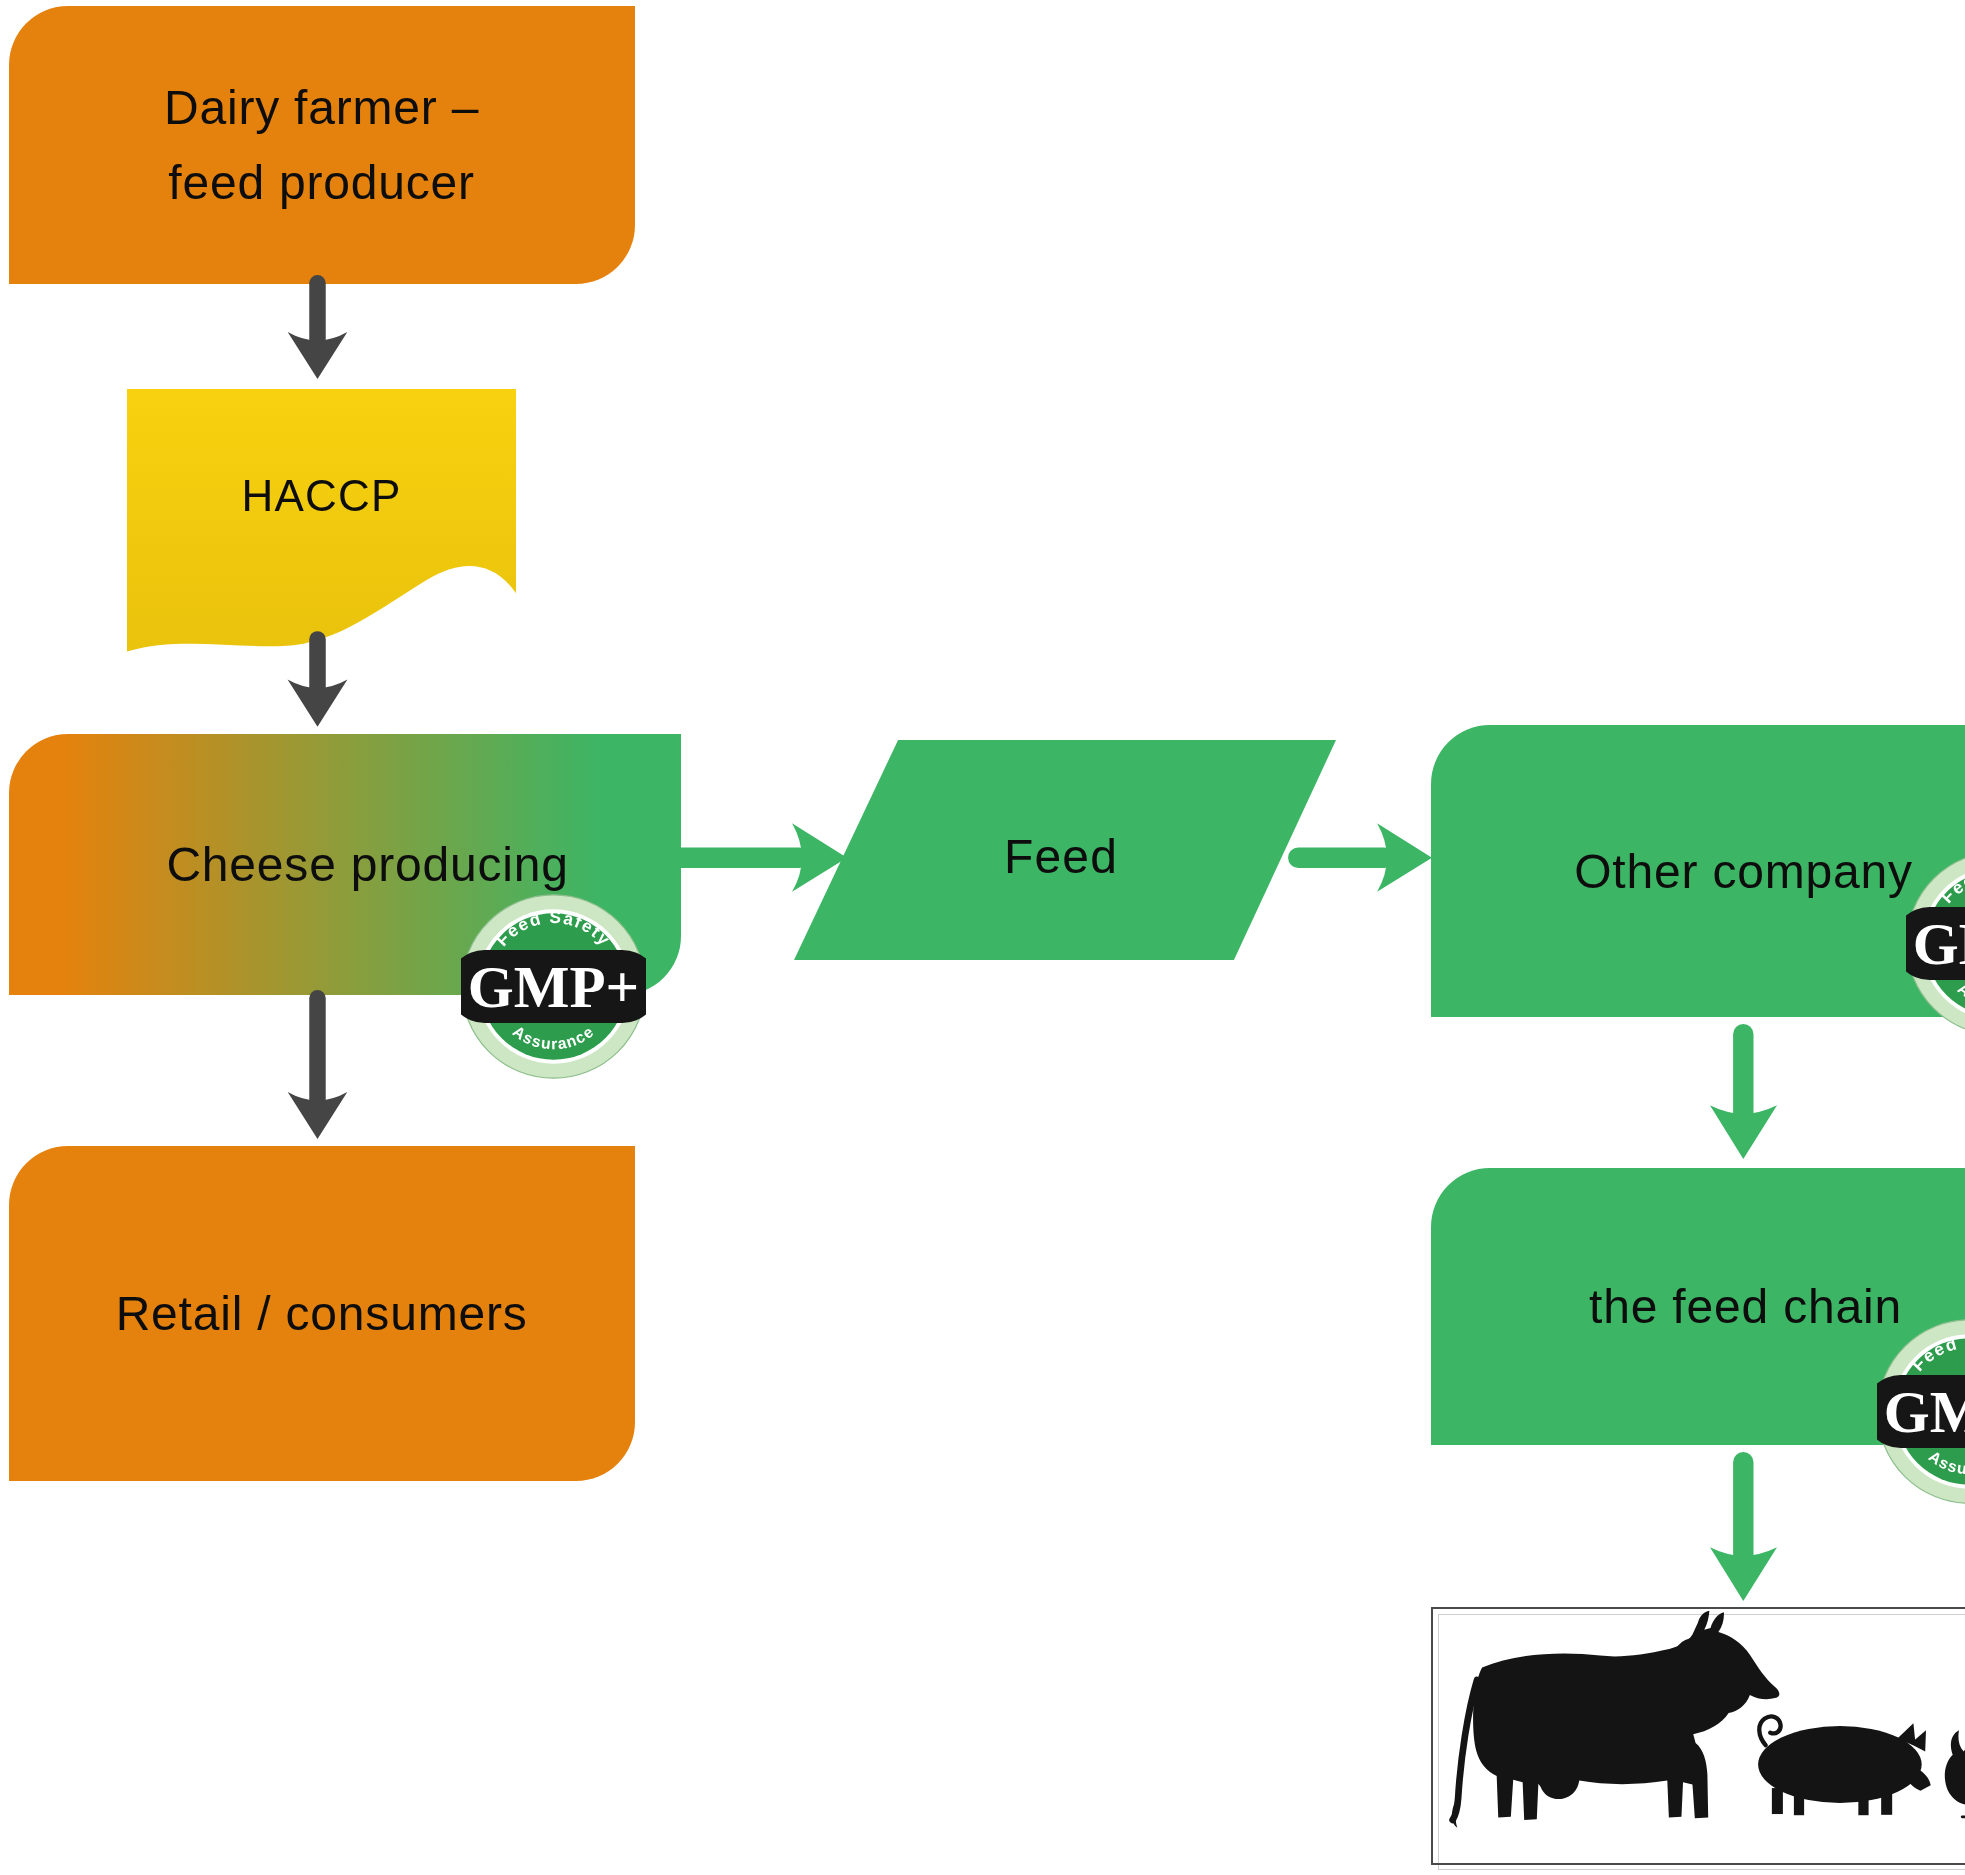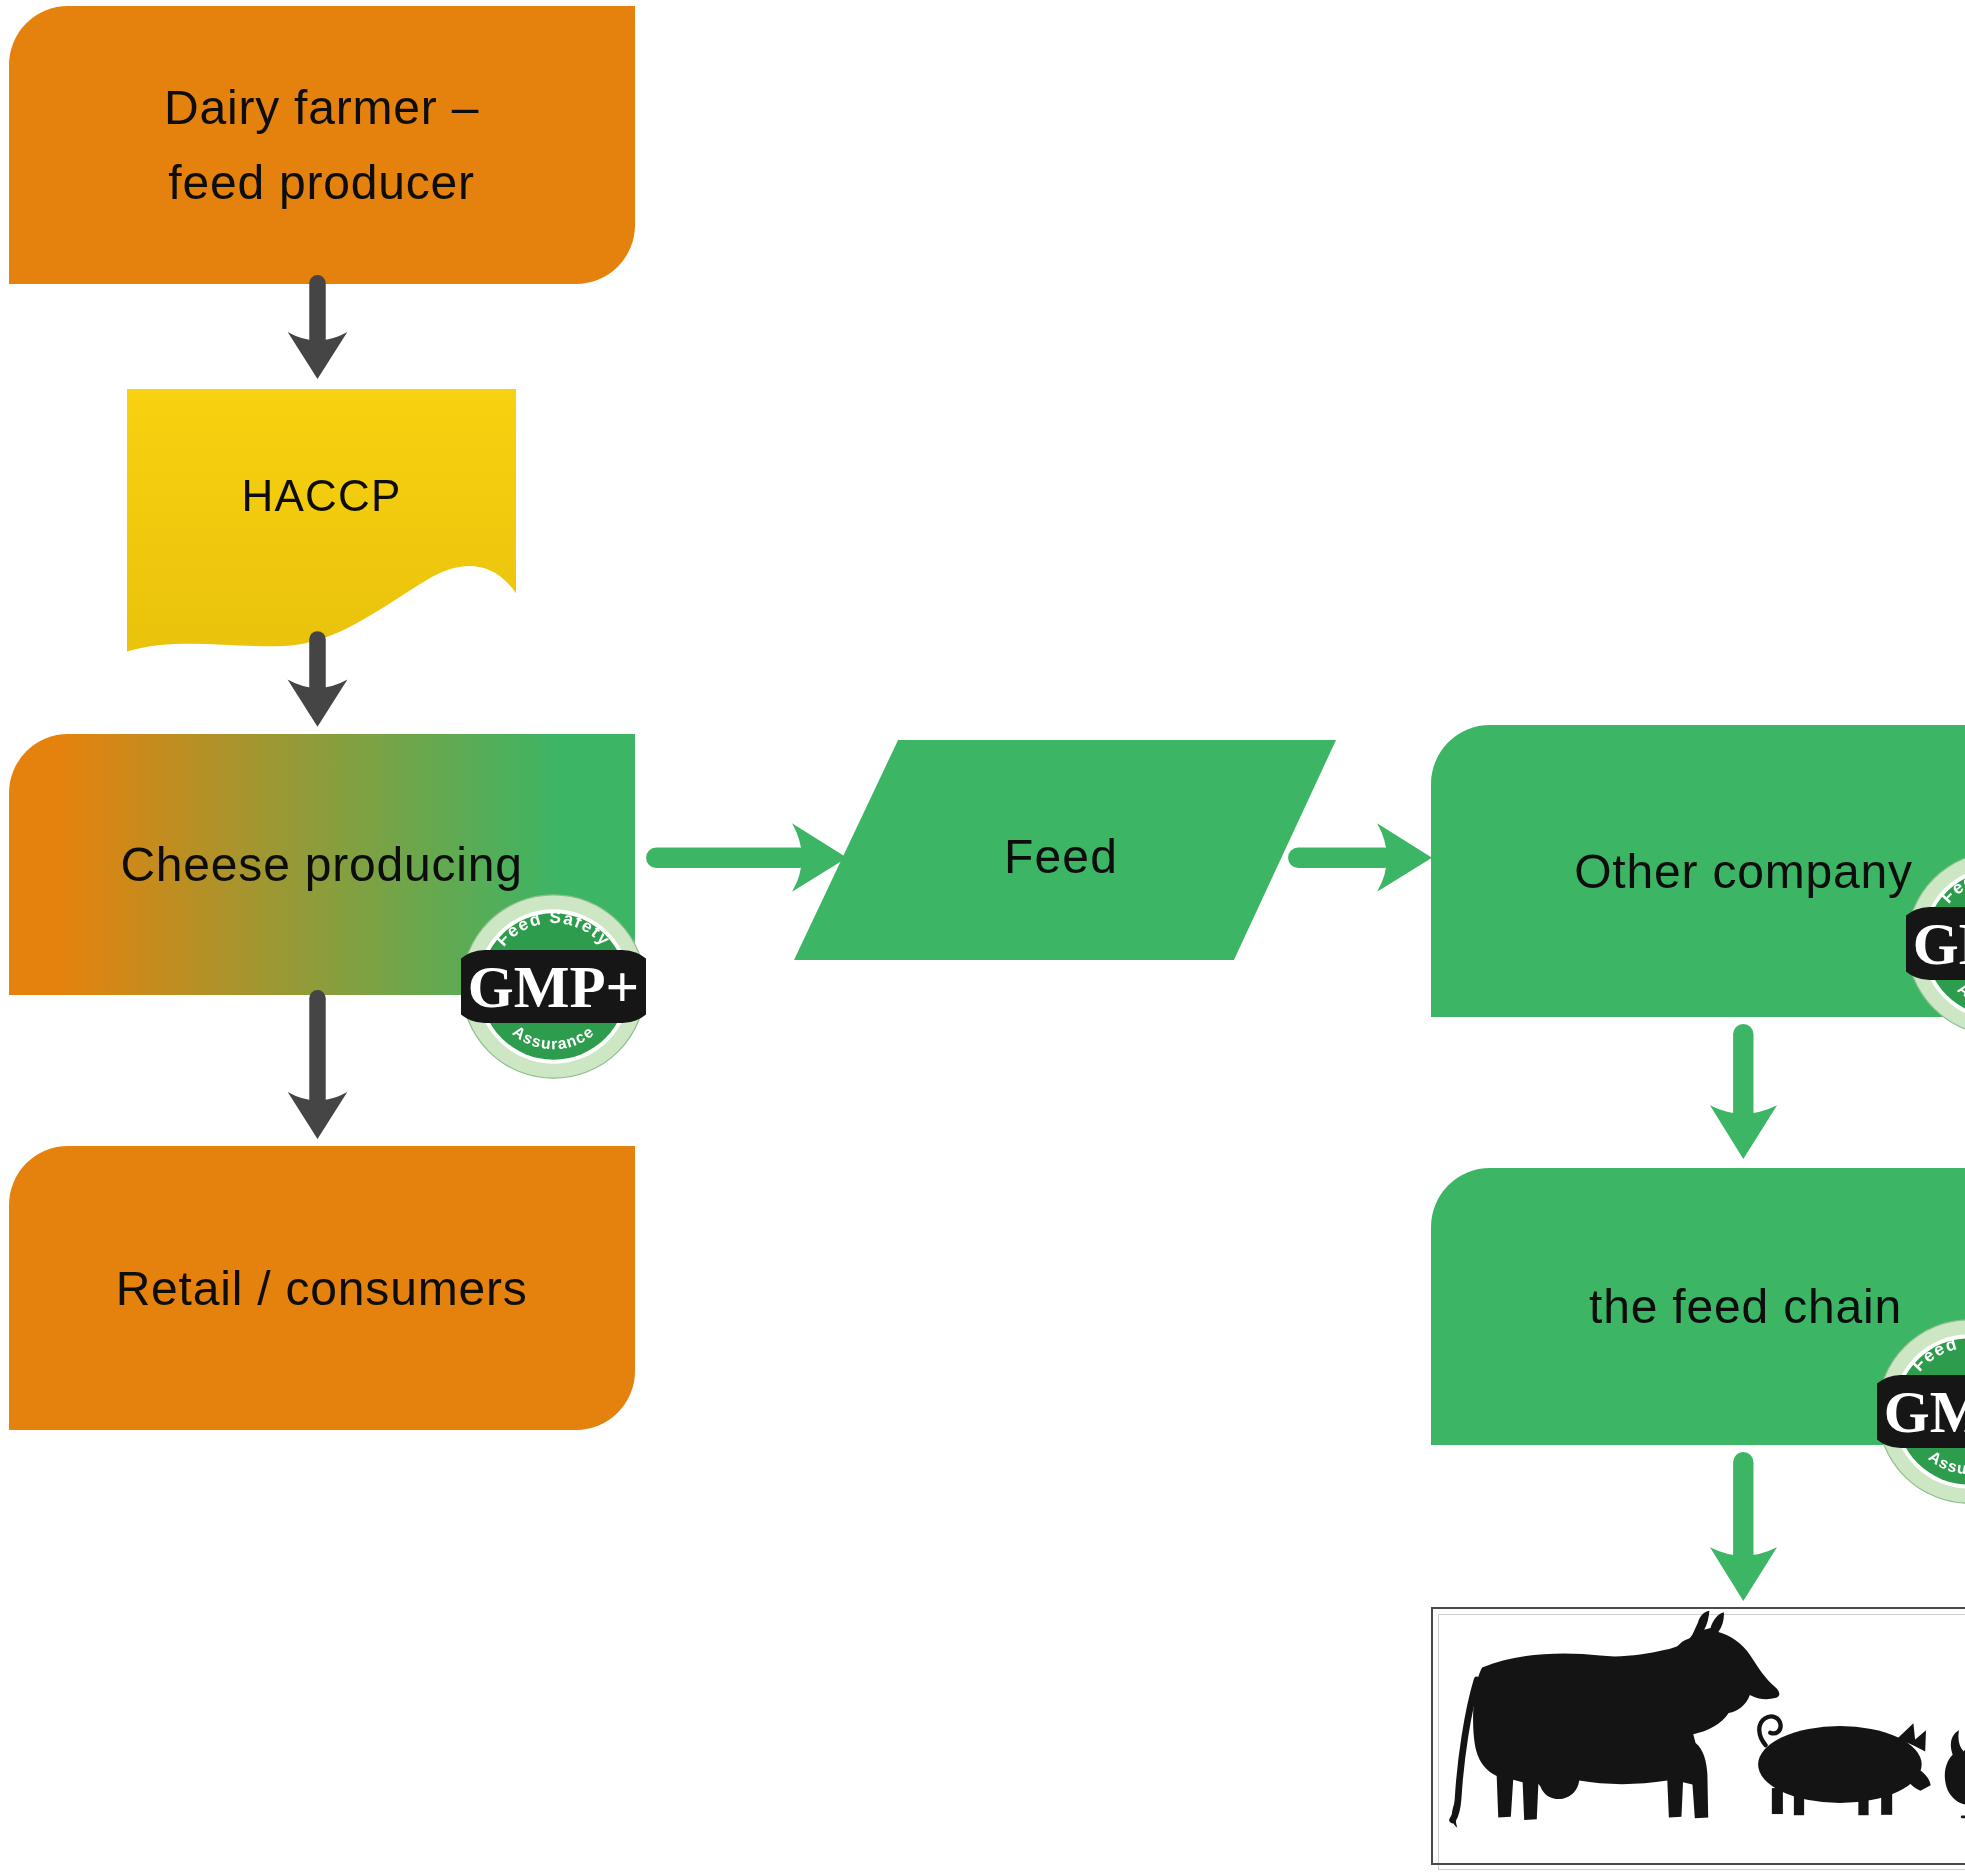--- a/index.html
+++ b/index.html
@@ -45,30 +45,30 @@
     </defs>
     <path d="M0,0 H990 V520 C930,432 846,436 766,484 C648,554 538,648 398,654 C272,660 128,630 0,668 Z" fill="url(#ygrad)"></path>
   </svg>
   <div class="haccp-label" style="left:127px;top:456px;width:389px;height:79px;text-align:right;">HACCP</div>
 
   <svg class="abs" style="left:286px;top:631px;" width="63" height="96" viewBox="0 0 160 243">
     <path d="M59,21 a21,21 0 0 1 42,0 V178 h-42 Z" fill="#454545"></path>
     <path d="M4,123 Q80,166 156,123 L80,243 Z" fill="#454545"></path>
   </svg>
 
-  <div class="box grad round-diag" style="left:8.6px;top:734px;width:626px;height:261px;">
+  <div class="box grad round-diag" style="left:8.6px;top:734px;width:626px;height:261px;padding-left:46px;">
     <span class="ln">Cheese producing</span>
   </div>
 
   <svg class="abs" style="left:286px;top:990px;" width="63" height="149" viewBox="0 0 160 380">
     <path d="M59,21 a21,21 0 0 1 42,0 V315 h-42 Z" fill="#454545"></path>
     <path d="M4,260 Q80,303 156,260 L80,380 Z" fill="#454545"></path>
   </svg>
 
-  <div class="box orange round-diag" style="left:8.6px;top:1146px;width:626px;height:284px;">
+  <div class="box orange round-diag" style="left:8.6px;top:1146px;width:626px;height:335px;">
     <span class="ln">Retail / consumers</span>
   </div>
 
   <svg class="abs" style="left:639px;top:823px;" width="208" height="69" viewBox="0 0 530 175">
     <rect x="18" y="62" width="417" height="52" rx="26" fill="#3CB565"></rect>
     <path d="M390,0 Q440,88 390,175 L530,88 Z" fill="#3CB565"></path>
   </svg>
 
   <svg class="abs" style="left:794px;top:740px;" width="544" height="220" viewBox="0 0 1385 560">
     <polygon points="265,0 1380,0 1120,560 0,560" fill="#3CB565"></polygon>

